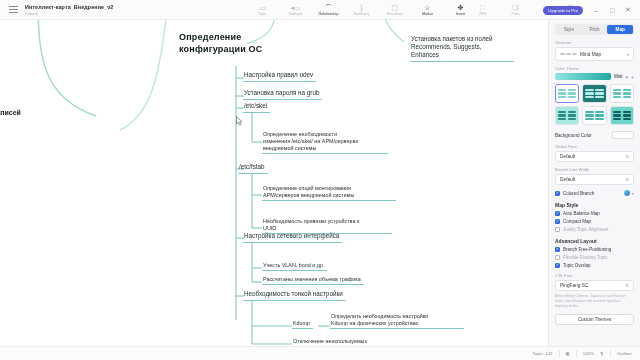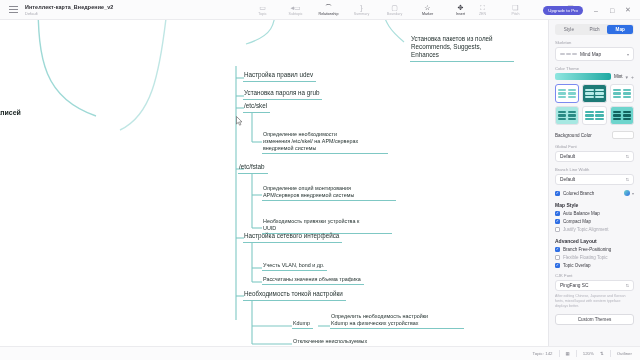--- a/index.html
+++ b/index.html
@@ -209,20 +209,22 @@
         <path d="M252,280 L252,324"></path>
         <path d="M252,306 L292,306"></path>
         <path d="M252,324 L292,324"></path>
 
         <path d="M318,306 L330,306"></path>
       </g>
     </svg>
 
     <div class="node plain" style="left:-8px; top:88px; font-size:7px; font-weight:bold; color:#16201f;">записей</div>
 
+    <div class="node root" style="left:178px; top:10px; width:110px;">Определение
+конфигурации ОС</div>
 
     <div class="node lvl1" style="left:410px; top:14px; width:104px;">Установка пакетов из полей
 Recommends, Suggests, Enhances</div>
 
     <div class="node lvl1" style="left:243px; top:50px;">Настройка правил udev</div>
     <div class="node lvl1" style="left:243px; top:68px;">Установка пароля на grub</div>
     <div class="node lvl1" style="left:243px; top:81px;">/etc/skel</div>
 
     <div class="node lvl2" style="left:262px; top:110px; width:126px;">Определение необходимости
 изменения /etc/skel/ на АРМ/серверах

